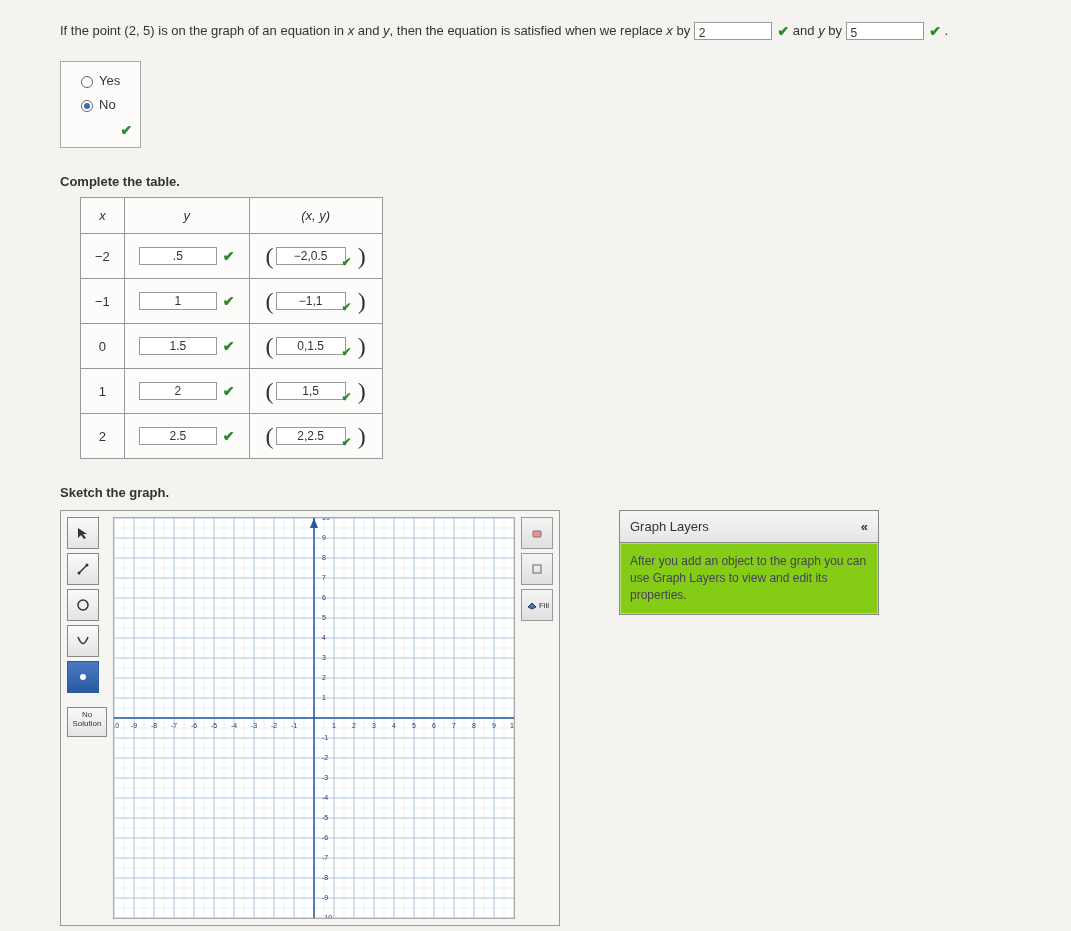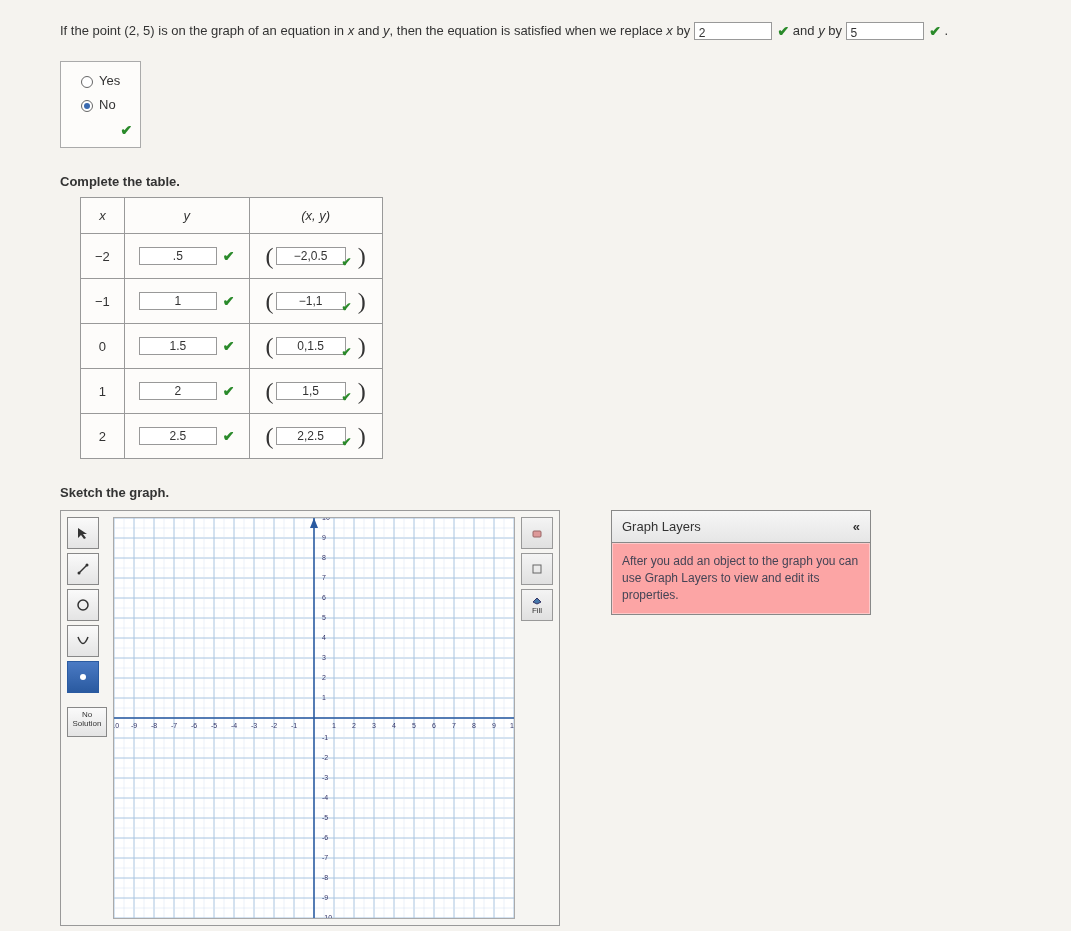--- a/index.html
+++ b/index.html
@@ -124,41 +124,41 @@
   svg.grid { display: block; }
   .right-tools {
     display: flex; flex-direction: column; gap: 4px;
   }
   .right-btn {
     width: 32px; height: 32px;
     border: 1px solid #999;
     background: linear-gradient(#f4f4f4,#e0e0e0);
     display: flex; align-items: center; justify-content: center;
     font-size: 11px;
-    flex-direction: column;
+    flex-direction: row;
     cursor: pointer;
   }
   .fill-lbl { font-size: 8px; margin-top: 1px; }
   .layers-panel {
     position: relative;
-    margin-left: 7px;
+    margin-left: 15px;
     padding-left: 36px;
   }
   .layers-header {
     border: 1px solid #888;
     background: linear-gradient(#f6f6f6,#e6e6e6);
     padding: 8px 10px;
     width: 260px;
     display: flex; justify-content: space-between; align-items: center;
     font-size: 13px;
   }
   .layers-body {
     border: 1px solid #888;
     border-top: none;
-    background: #fca5a5;
+    background: #84cc16;
     padding: 10px;
     width: 260px;
     font-size: 12px;
     color: #445;
     line-height: 1.4;
     box-shadow: inset 0 0 0 1px rgba(255,255,255,0.4);
   }
   .collapse { font-size: 13px; font-weight: bold; }
 </style>
 </head>

